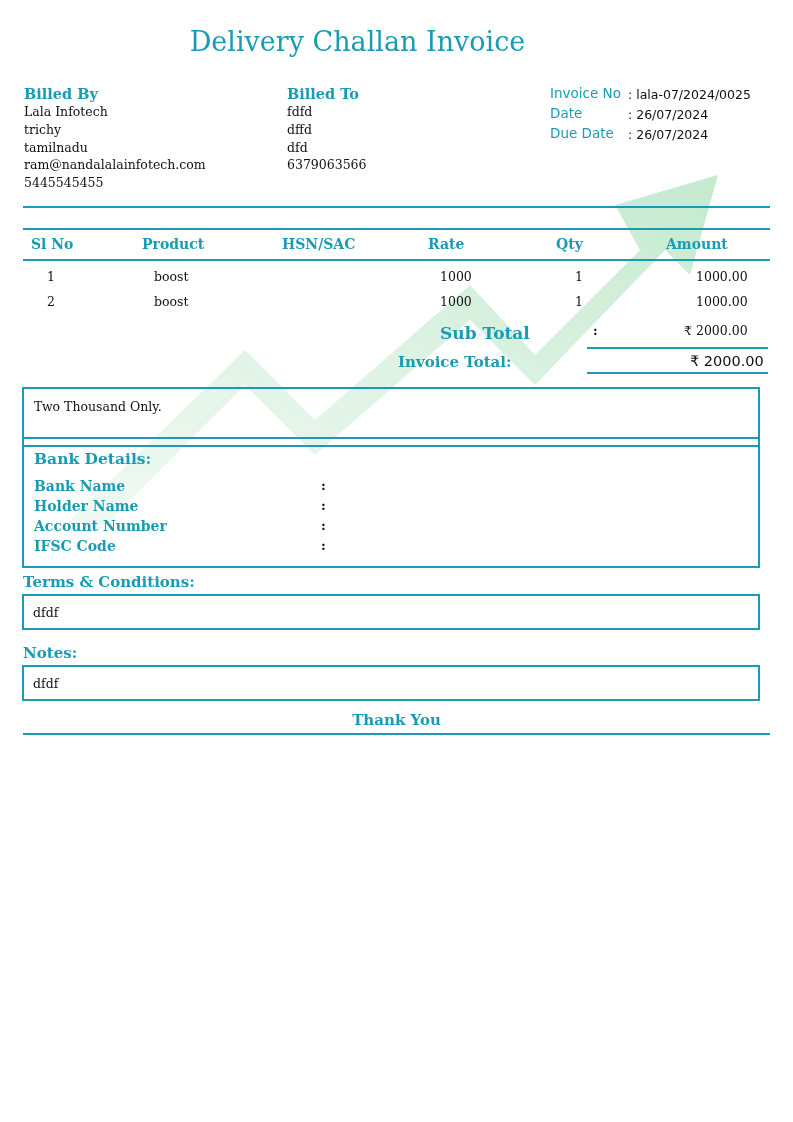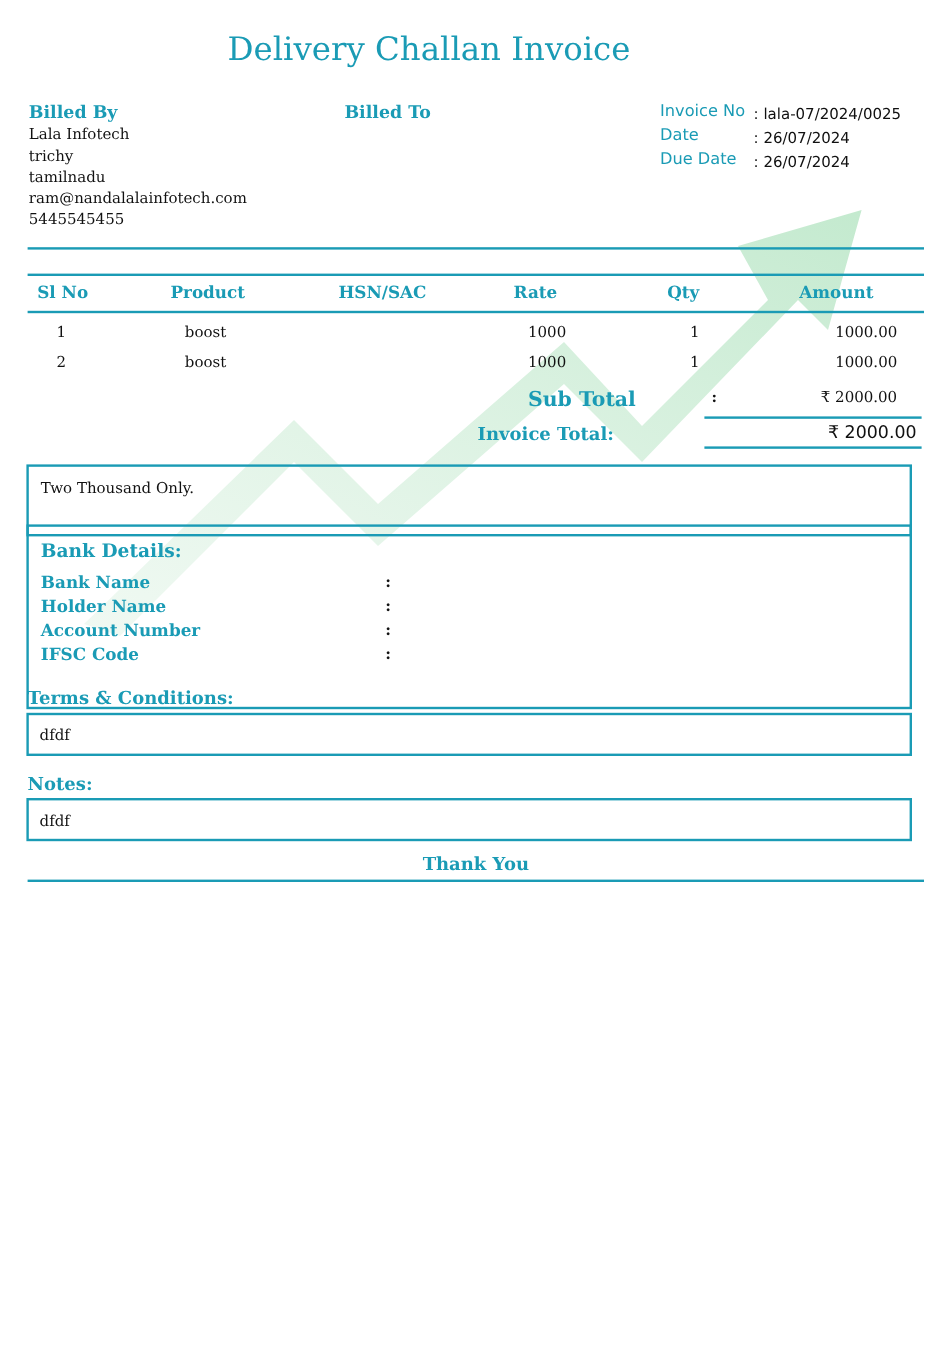--- a/index.html
+++ b/index.html
@@ -41,20 +41,26 @@
     <div>Lala Infotech</div>
     <div>trichy</div>
     <div>tamilnadu</div>
     <div>ram@nandalalainfotech.com</div>
     <div>5445545455</div>
   </div>
 </div>
 
 <div class="abs" style="left:287px; top:85px;">
   <div class="lbl-bold">Billed To</div>
+  <div class="small" style="margin-top:1px;">
+    <div>fdfd</div>
+    <div>dffd</div>
+    <div>dfd</div>
+    <div>6379063566</div>
+  </div>
 </div>
 
 <div class="abs meta-label" style="left:550px; top:85px;">Invoice No</div>
 <div class="abs meta-val" style="left:628px; top:87px;">: lala-07/2024/0025</div>
 <div class="abs meta-label" style="left:550px; top:105px;">Date</div>
 <div class="abs meta-val" style="left:628px; top:107px;">: 26/07/2024</div>
 <div class="abs meta-label" style="left:550px; top:125px;">Due Date</div>
 <div class="abs meta-val" style="left:628px; top:127px;">: 26/07/2024</div>
 
 <div class="hr" style="top:206px;"></div>
@@ -90,21 +96,21 @@
 
 <div class="abs" style="left:587px; top:347px; width:181px; height:2px; background:#1a9bb5;"></div>
 <div class="abs" style="left:398px; top:353px; font-weight:bold; color:#1a9bb5; font-size:15px;">Invoice Total:</div>
 <div class="abs sans" style="left:690px; top:353px; font-size:14.5px;">₹ 2000.00</div>
 <div class="abs" style="left:587px; top:372px; width:181px; height:2px; background:#1a9bb5;"></div>
 
 <div class="box" style="top:387px; height:60px;">
   <div style="position:absolute; left:10px; top:10px; font-size:12.5px;">Two Thousand Only.</div>
 </div>
 
-<div class="box" style="top:437px; height:154px;">
+<div class="box" style="top:437px; height:131px;">
   <div style="position:absolute; left:10px; top:10px; font-weight:bold; color:#1a9bb5; font-size:15.5px;">Bank Details:</div>
   <div style="position:absolute; left:10px; top:37px; font-weight:bold; color:#1a9bb5; font-size:14px; line-height:20px;">
     <div>Bank Name</div>
     <div>Holder Name</div>
     <div>Account Number</div>
     <div>IFSC Code</div>
   </div>
   <div style="position:absolute; left:297px; top:37px; font-weight:bold; font-size:13px; line-height:20px;">
     <div>:</div>
     <div>:</div>

